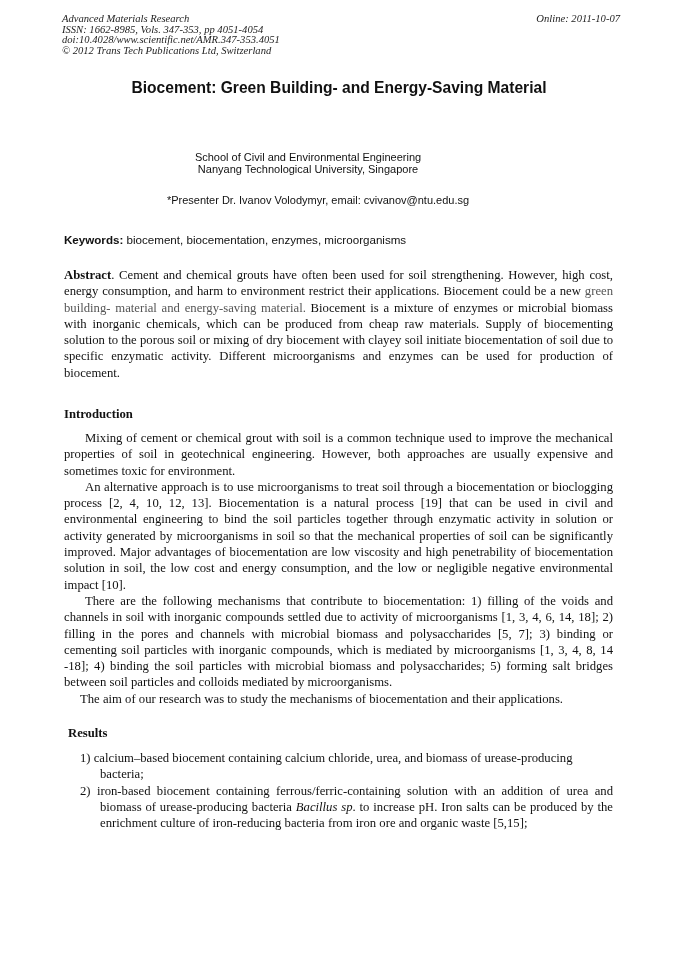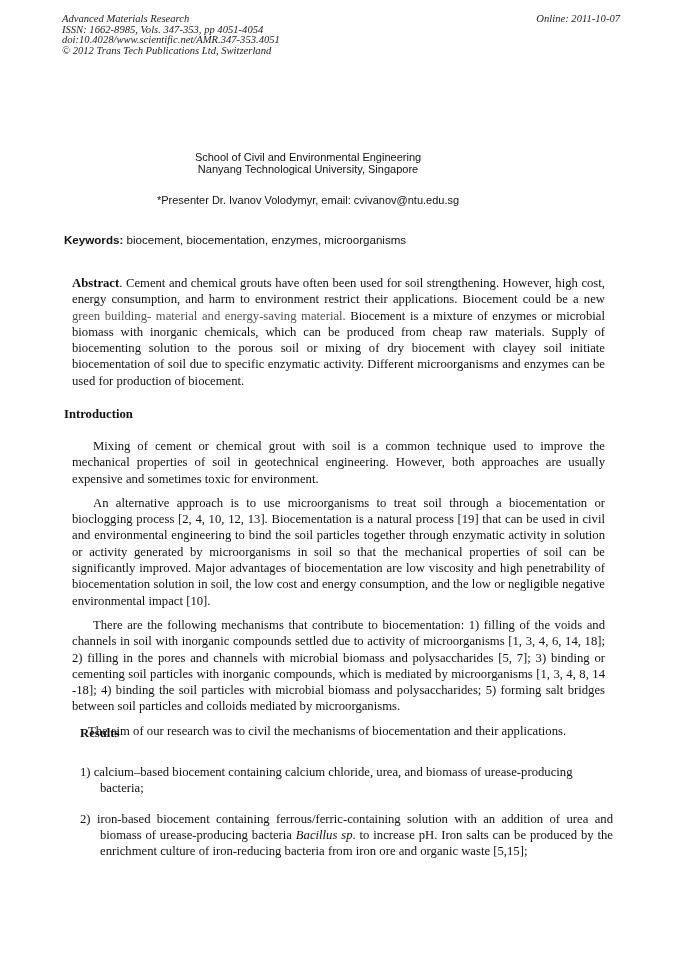--- a/index.html
+++ b/index.html
@@ -11,64 +11,65 @@
   .online { position: absolute; right: 58px; top: 14px; font-family: "Liberation Serif", serif; font-style: italic; font-size: 10.6px; line-height: 10.6px; color: #222; }
 
   .title { position: absolute; left: 0; width: 678px; top: 79px; text-align: center; font-family: "Liberation Sans", sans-serif; font-weight: bold; font-size: 15.6px; line-height: 18px; color: #111; }
   .authors { position: absolute; left: 100px; width: 480px; top: 102px; text-align: center; font-family: "Liberation Sans", sans-serif; font-size: 15.6px; line-height: 19px; color: #111; }
   .affil { position: absolute; left: 0; width: 616px; text-align: center; font-family: "Liberation Sans", sans-serif; font-size: 11px; line-height: 14px; color: #111; }
 
   .keywords { position: absolute; left: 64px; top: 233px; font-family: "Liberation Sans", sans-serif; font-size: 11.6px; line-height: 14px; color: #111; white-space: nowrap; }
   .keywords b { font-weight: bold; }
 
   .body-block { position: absolute; left: 64px; width: 549px; font-family: "Liberation Serif", serif; font-size: 12.7px; line-height: 16.3px; text-align: justify; color: #111; }
-  .body-block p { margin: 8px; }
+  .body-block p { margin: 0; }
   .indent { text-indent: 21px; }
   .indent-small { text-indent: 16px; }
   .gray { color: #555; }
   .heading { position: absolute; left: 64px; font-family: "Liberation Serif", serif; font-weight: bold; font-size: 12.7px; line-height: 16px; color: #111; }
   .lastline { text-align-last: left; }
 
   .results-block { position: absolute; left: 80px; width: 533px; font-family: "Liberation Serif", serif; font-size: 12.7px; line-height: 16.3px; color: #111; }
   .hang-left { padding-left: 20px; text-indent: -20px; margin: 0; text-align: left; }
   .hang-just { padding-left: 20px; text-indent: -20px; margin: 0; text-align: justify; }
-  .gap-small { margin-top: 14px; }
+  .gap-small { margin-top: 0; }
 </style>
 </head>
 <body>
 
 <div class="page">
 
   <div class="journal-header">
     <div>Advanced Materials Research</div>
     <div>ISSN: 1662-8985, Vols. 347-353, pp 4051-4054</div>
     <div>doi:10.4028/www.scientific.net/AMR.347-353.4051</div>
     <div>© 2012 Trans Tech Publications Ltd, Switzerland</div>
   </div>
   <div class="online">Online: 2011-10-07</div>
 
+  <div class="title">Biocement: Green Building- and Energy-Saving Material</div>
   <div class="affil" style="top:150px;">School of Civil and Environmental Engineering</div>
   <div class="affil" style="top:162px;">Nanyang Technological University, Singapore</div>
-  <div class="affil" style="top:193px;">*Presenter Dr. Ivanov Volodymyr, email:  cvivanov@ntu.edu.sg</div>
+  <div class="affil" style="top:193px;padding-left:10px;">*Presenter Dr. Ivanov Volodymyr, email:  cvivanov@ntu.edu.sg</div>
 
   <div class="keywords"><b>Keywords:</b><span> biocement, biocementation, enzymes, microorganisms</span></div>
 
   <div class="body-block" style="top:267px;">
     <p class="lastline"><b>Abstract</b><span>. Cement and chemical grouts have often been used for soil strengthening. However, high cost, energy consumption, and harm to environment restrict their applications. Biocement could be a new </span><span class="gray">green building- material and energy-saving material.  </span><span>Biocement is a mixture of enzymes or microbial biomass with inorganic chemicals, which can be produced from cheap raw materials. Supply of biocementing solution to the porous soil or mixing of dry biocement with clayey soil initiate biocementation of soil due to specific enzymatic activity. Different microorganisms and enzymes can be used for production of biocement.</span></p>
   </div>
 
   <div class="heading" style="top:406px;">Introduction</div>
 
   <div class="body-block" style="top:430px;">
     <p class="indent lastline">Mixing of cement or chemical grout with soil is a common technique used to improve the mechanical properties of soil in geotechnical engineering. However, both approaches are usually expensive and sometimes toxic for environment.</p>
     <p class="indent lastline">An alternative approach is to use microorganisms to treat soil through a biocementation or bioclogging process [2, 4, 10, 12, 13]. Biocementation is a natural process [19] that can be used in civil and environmental engineering to bind the soil particles together through enzymatic activity in solution or activity generated by microorganisms in soil so that the mechanical properties of soil can be significantly improved. Major advantages of biocementation are low viscosity and high penetrability of biocementation solution in soil, the low cost and energy consumption, and the low or negligible negative environmental impact [10].</p>
     <p class="indent lastline">There are the following mechanisms that contribute to biocementation: 1) filling of the voids and channels in soil with inorganic compounds settled due to activity of microorganisms [1, 3, 4, 6, 14, 18]; 2) filling in the pores and channels with microbial biomass and polysaccharides [5, 7]; 3) binding or cementing soil particles with inorganic compounds, which is mediated by microorganisms [1, 3, 4, 8, 14 -18]; 4) binding the soil particles with microbial biomass and polysaccharides; 5) forming salt bridges between soil particles and colloids mediated by microorganisms.</p>
-    <p class="indent-small lastline">The aim of our research was to civil the mechanisms of biocementation and their applications.</p>
+    <p class="indent-small lastline">The aim of our research was to study the mechanisms of biocementation and their applications.</p>
   </div>
 
-  <div class="heading" style="top:725px; left:80px;">Results</div>
+  <div class="heading" style="top:725px; left:68px;">Results</div>
 
   <div class="results-block" style="top:750px;">
     <p class="hang-left gap-small">1) calcium–based biocement containing calcium chloride, urea, and biomass of urease-producing bacteria;</p>
     <p class="hang-just gap-small lastline"><span>2) iron-based biocement containing ferrous/ferric-containing solution with an addition of urea and biomass of urease-producing bacteria </span><i>Bacillus sp</i><span>. to increase pH. Iron salts can be produced by the enrichment culture of iron-reducing bacteria from iron ore and organic waste [5,15];</span></p>
   </div>
 
 </div>
 
 </body></html>

